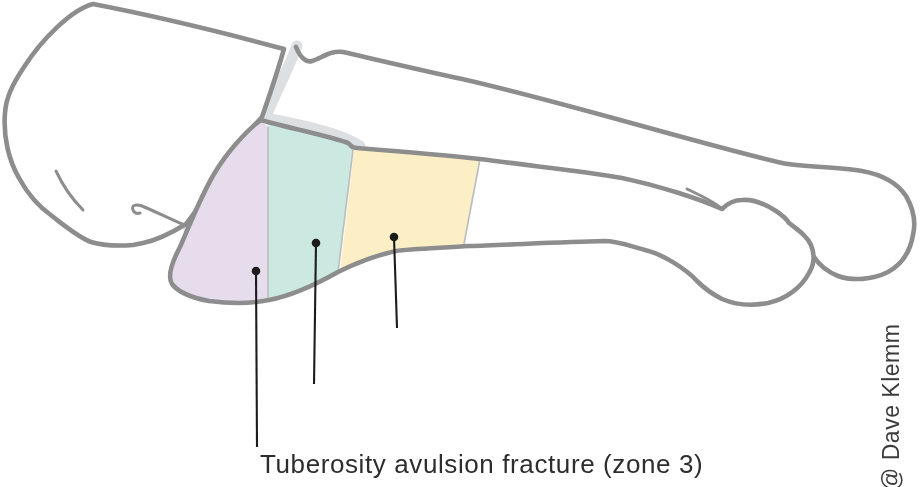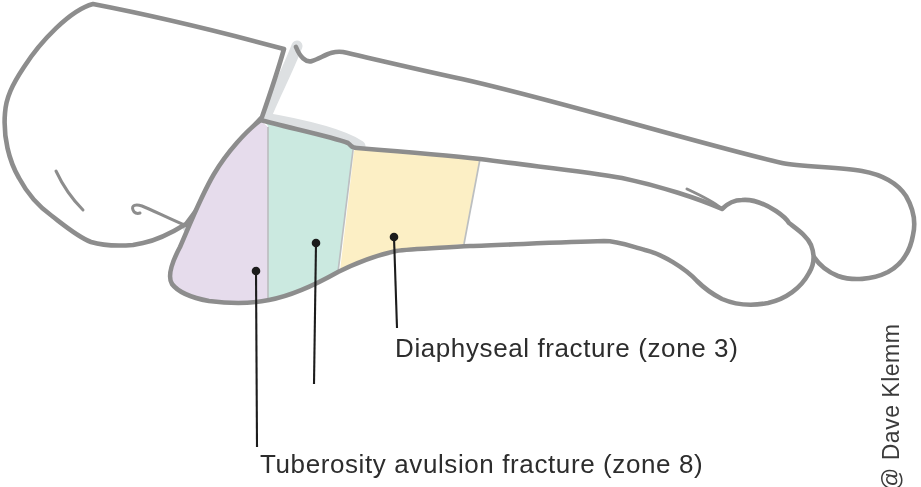--- a/index.html
+++ b/index.html
@@ -161,17 +161,16 @@
     <g>
       <path class="leader" d="M 256,271 L 257,447"></path>
       <path class="leader" d="M 316,243 L 314,384"></path>
       <path class="leader" d="M 394,237 L 397,328"></path>
       <circle class="leader-dot" cx="256" cy="271" r="4.3"></circle>
       <circle class="leader-dot" cx="316" cy="243" r="4.3"></circle>
       <circle class="leader-dot" cx="394" cy="237" r="4.3"></circle>
     </g>
   </svg>
 
-  <div class="zone-label" id="label-zone3">Diaphyseal fracture (zone 3)</div>
-  <div class="zone-label" id="label-zone1">Tuberosity avulsion fracture (zone 8)</div>
+  <div class="zone-label" id="label-zone1">Tuberosity avulsion fracture (zone 3)</div>
 
   <div class="credit">@ Dave Klemm</div>
 </div>
 
 </body></html>

